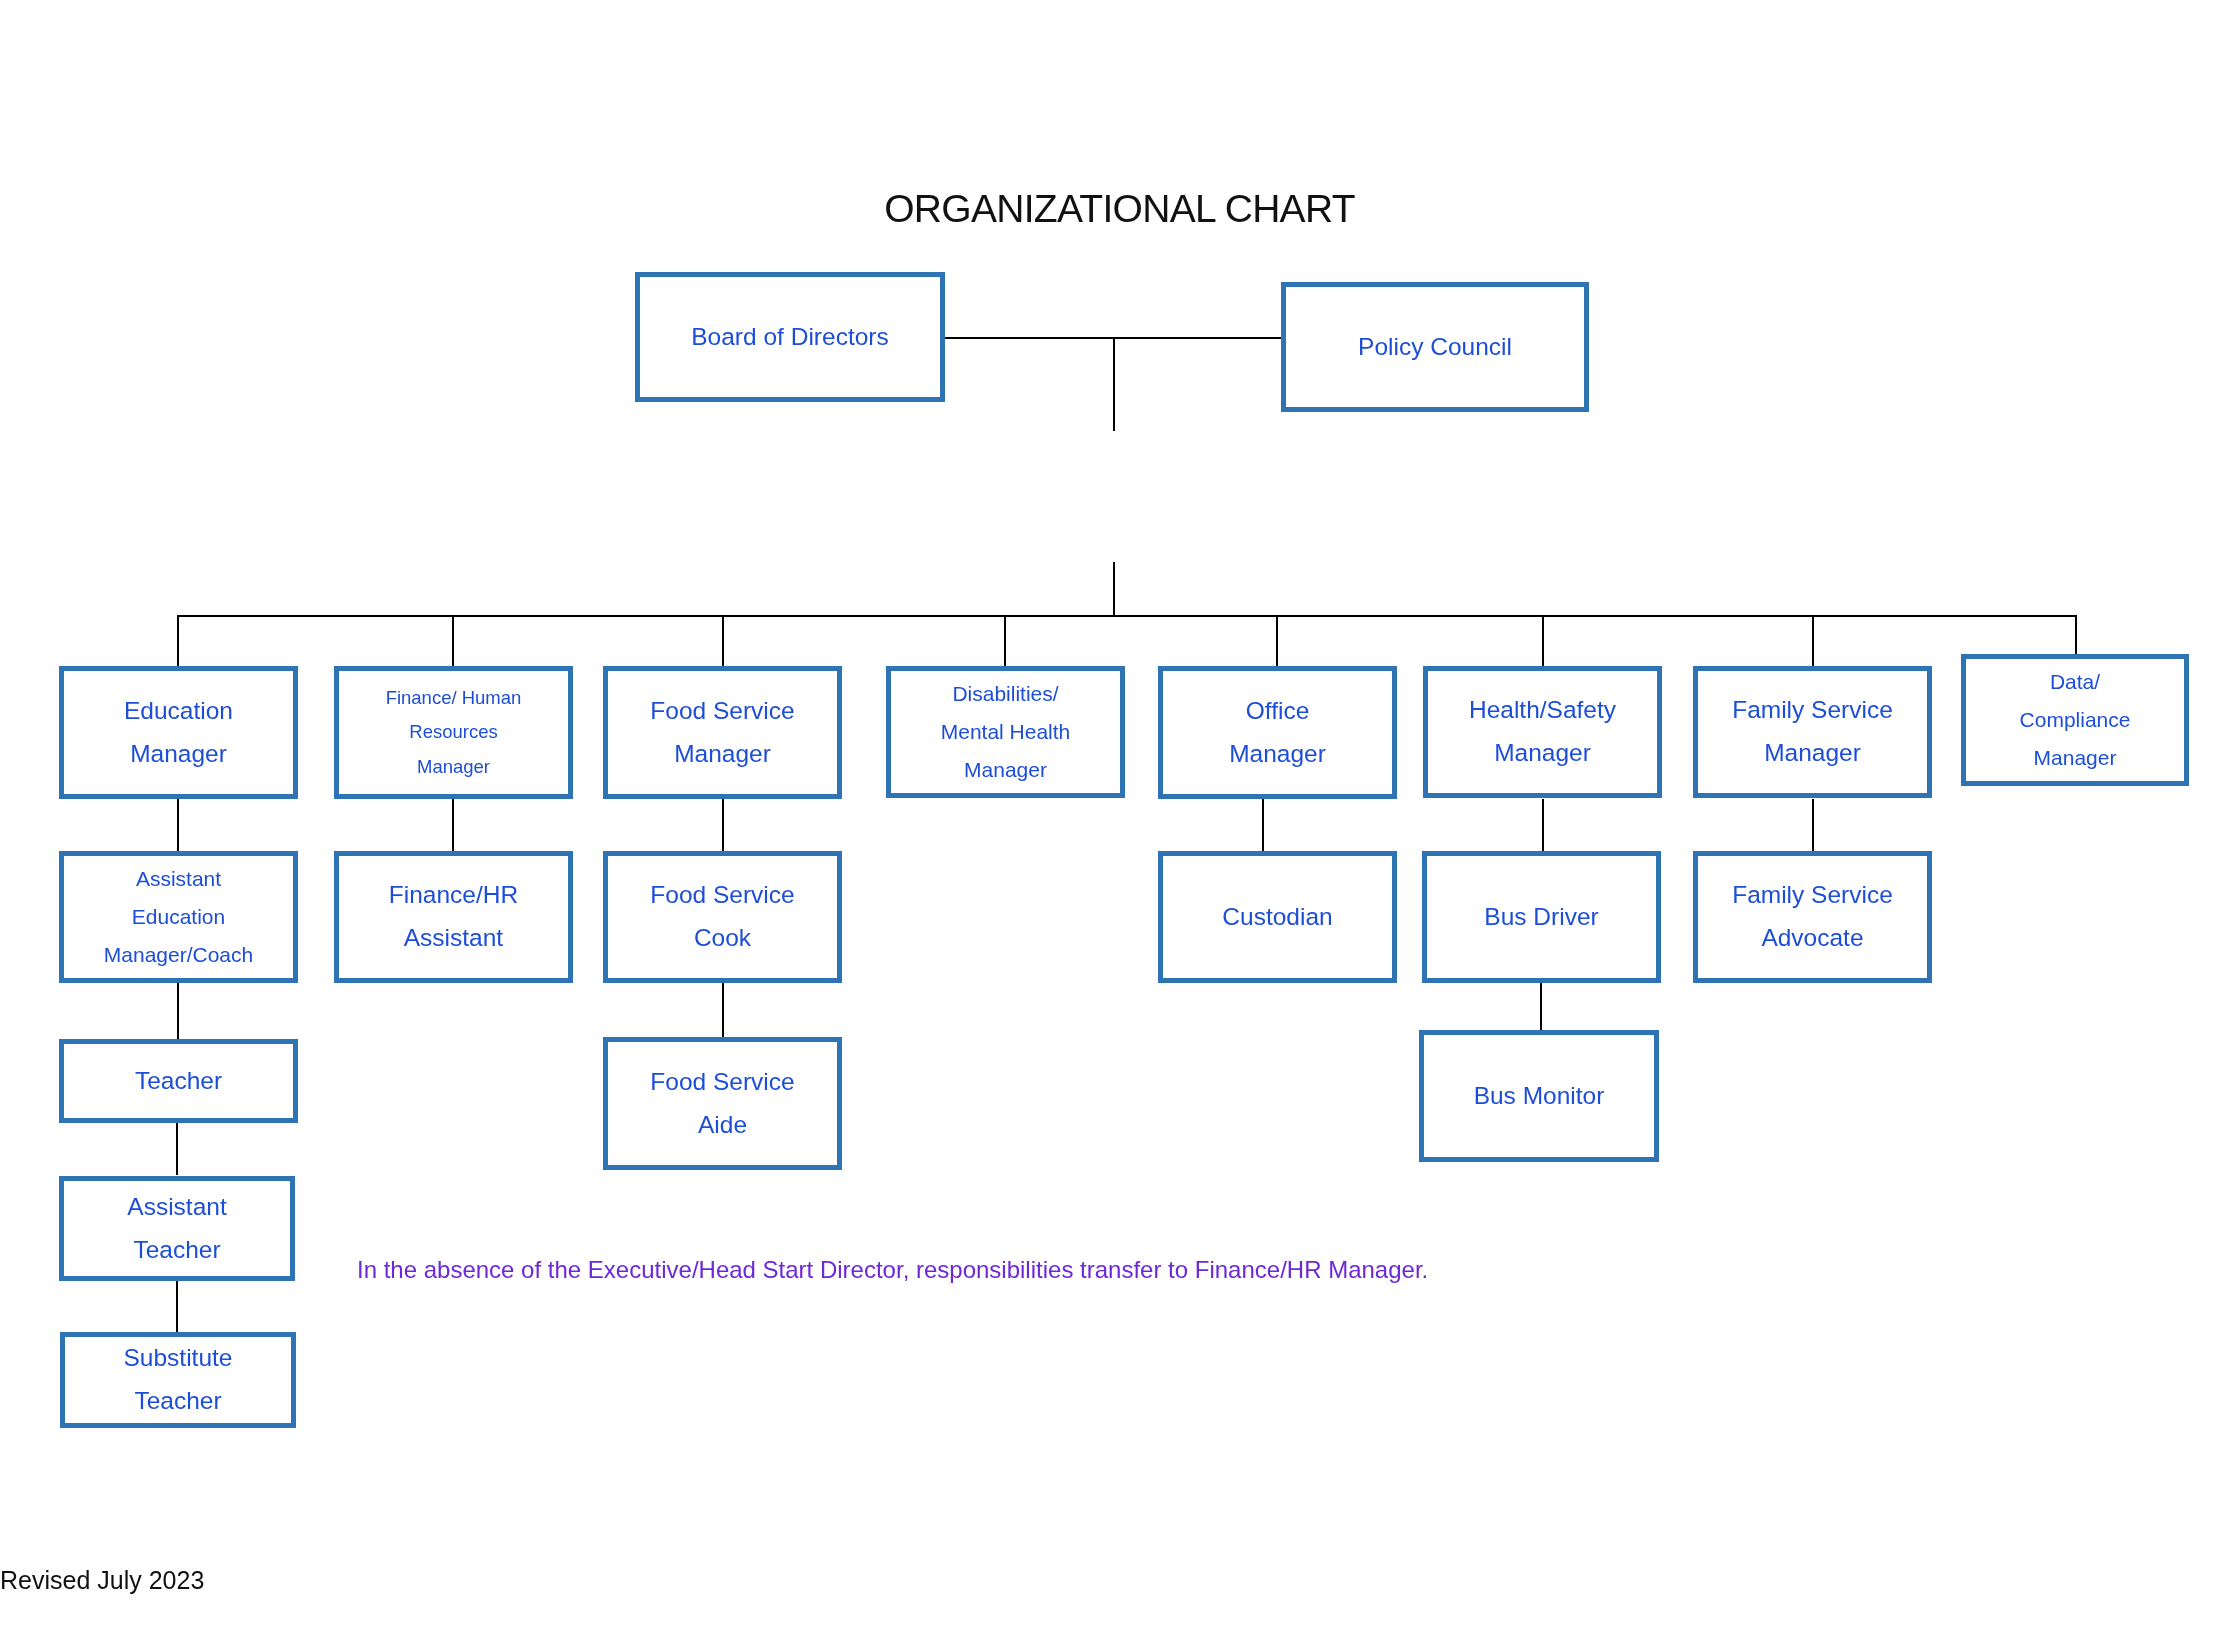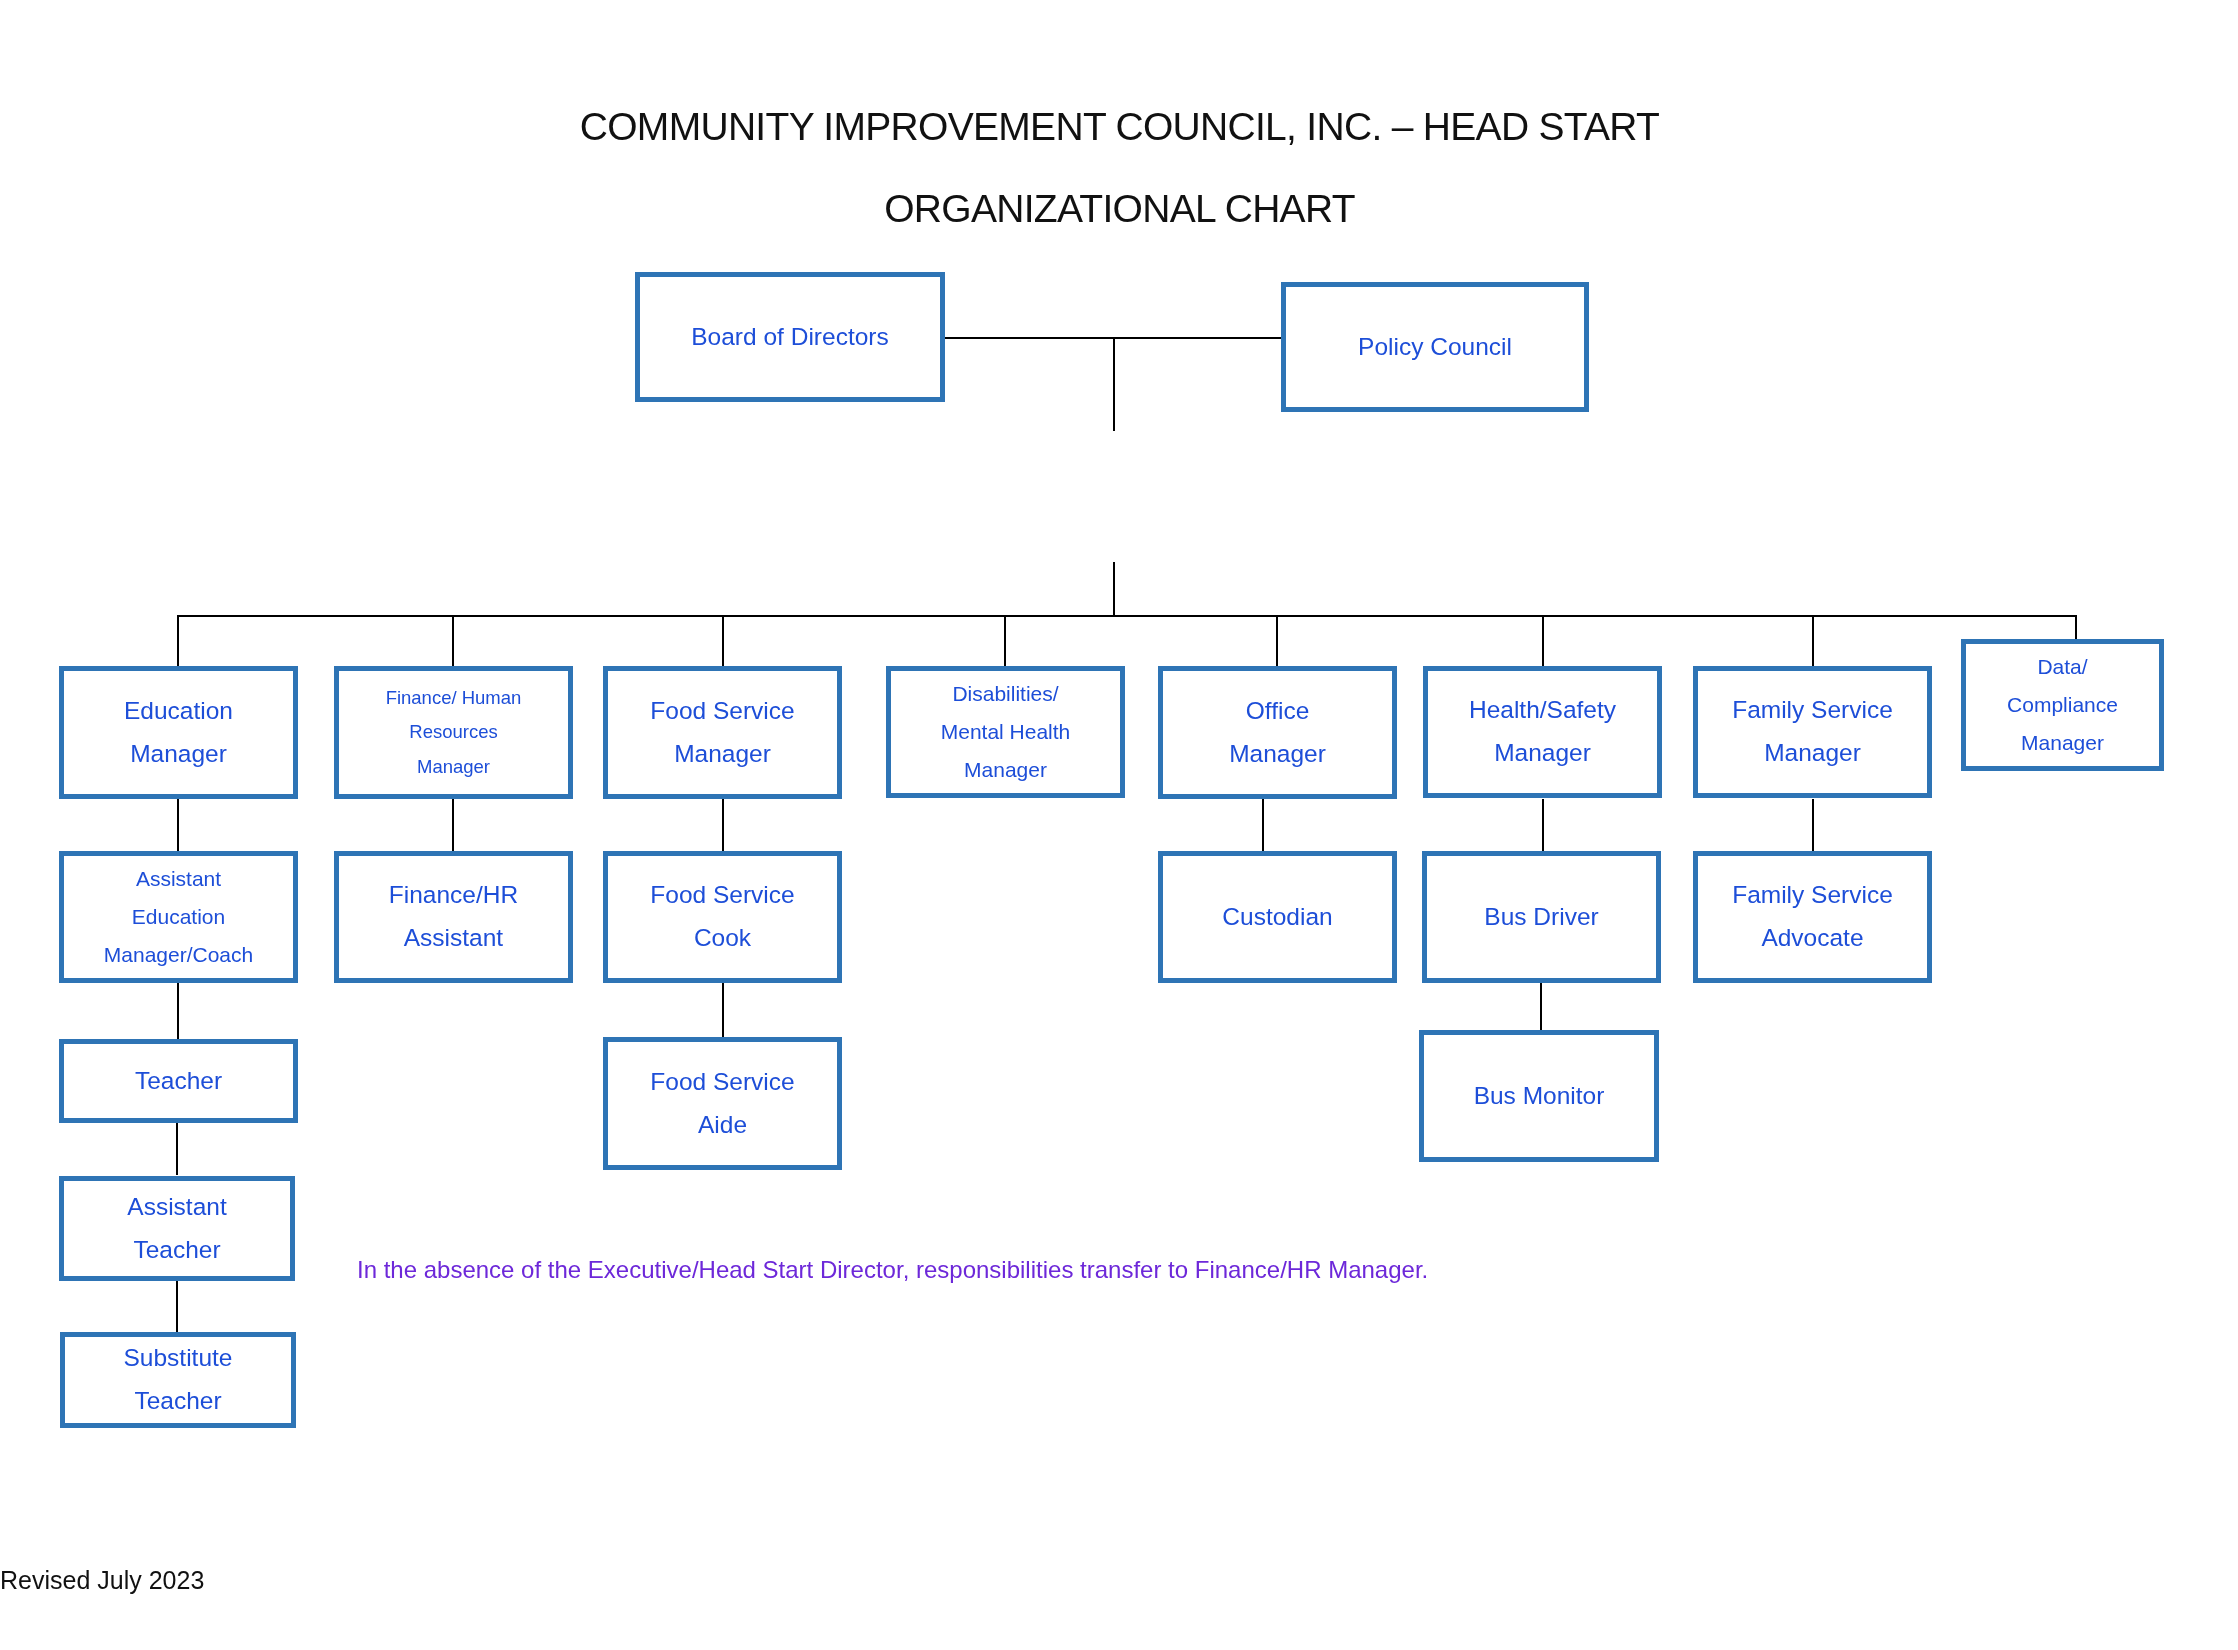--- a/index.html
+++ b/index.html
@@ -57,21 +57,20 @@
     text-align: left;
     font-size: 25px;
     color: #111;
   }
 </style>
 </head>
 <body>
 
 <div class="canvas">
 
-  <div class="title l1">COMMUNITY IMPROVEMENT COUNCIL, INC. – HEAD START</div>
   <div class="title l2">ORGANIZATIONAL CHART</div>
 
   <div class="hl" style="left:944px;top:337px;width:337px"></div>
   <div class="vl" style="left:1113px;top:337px;height:94px"></div>
   <div class="vl" style="left:1113px;top:562px;height:53px"></div>
   <div class="hl" style="left:177px;top:615px;width:1900px"></div>
 
   <div class="vl" style="left:177px;top:615px;height:51px"></div>
   <div class="vl" style="left:452px;top:615px;height:51px"></div>
   <div class="vl" style="left:722px;top:615px;height:51px"></div>
@@ -107,21 +106,21 @@
 Manager</div>
   <div class="box f28" style="left:886px;top:666px;width:239px;height:132px">Disabilities/
 Mental Health
 Manager</div>
   <div class="box" style="left:1158px;top:666px;width:239px;height:133px">Office
 Manager</div>
   <div class="box" style="left:1423px;top:666px;width:239px;height:132px">Health/Safety
 Manager</div>
   <div class="box" style="left:1693px;top:666px;width:239px;height:132px">Family Service
 Manager</div>
-  <div class="box f28" style="left:1961px;top:639px;width:203px;height:132px">Data/
+  <div class="box f28" style="left:1961px;top:654px;width:228px;height:132px">Data/
 Compliance
 Manager</div>
 
   <div class="box f28" style="left:59px;top:851px;width:239px;height:132px">Assistant
 Education
 Manager/Coach</div>
   <div class="box" style="left:334px;top:851px;width:239px;height:132px">Finance/HR
 Assistant</div>
   <div class="box" style="left:603px;top:851px;width:239px;height:132px">Food Service
 Cook</div>

